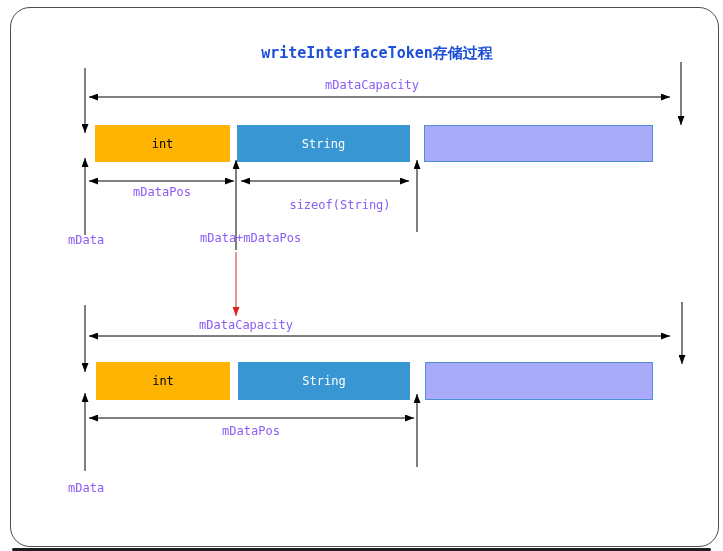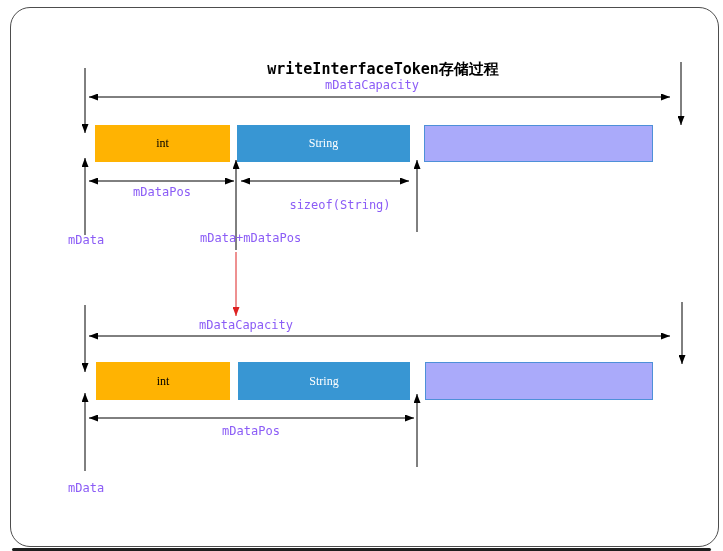--- a/index.html
+++ b/index.html
@@ -12,28 +12,28 @@
   .frame {
     left:10px; top:7px; width:707px; height:538px;
     border:1px solid #4d4d4d; border-radius:20px;
     background:transparent;
   }
   .bottom-strip {
     left:12px; top:548px; width:699px; height:3px;
     background:#1e1e1e; border-radius:2px;
   }
   .title {
-    top:60px; left:377px; transform:translateX(-50%);
-    font-size:15px; font-weight:bold; color:#000000; white-space:nowrap;margin-left:6px;
+    top:44px; left:377px; transform:translateX(-50%);
+    font-size:15px; font-weight:bold; color:#1d4ed8; white-space:nowrap;
   }
   .label { font-size:12px; color:#8b5cf6; white-space:nowrap; line-height:14px; }
   .ctr { transform:translateX(-50%); }
   .block {
     height:37px; display:flex; align-items:center; justify-content:center;
-    font-size:12px; box-sizing:border-box;font-family:Liberation Serif, serif;
+    font-size:12px; box-sizing:border-box;
   }
   .block.free { border:1px solid #4e90d8; }
   .block.string { color:#ffffff; }
   .block.int { color:#000000; }
   .row1 { top:125px; }
   .row2 { top:362px; height:38px; }
   svg.overlay { left:0; top:0; pointer-events:none; }
 </style>
 </head>
 <body>

